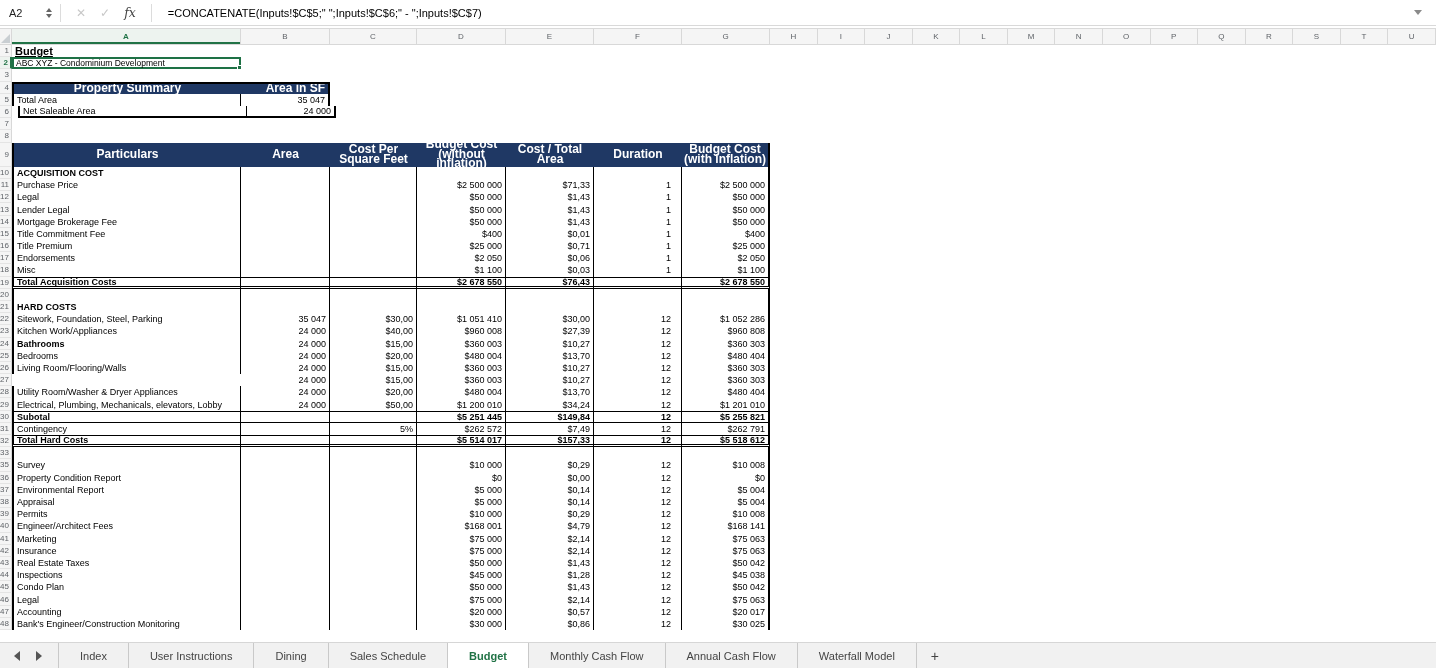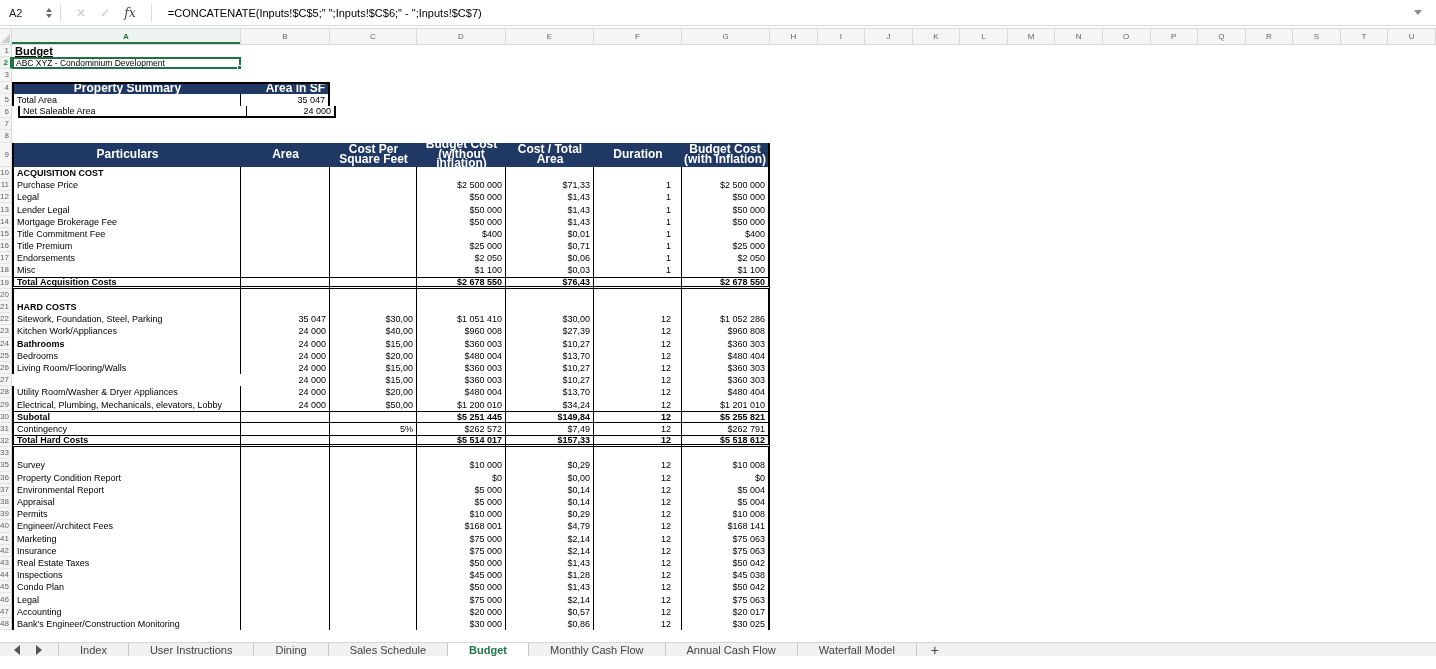--- a/index.html
+++ b/index.html
@@ -53,21 +53,21 @@
   .tR { border-right:2px solid #000; }
   .bt { border-top:1px solid #000; }
   .bb { border-bottom:1px solid #000; }
   .db { border-bottom:3px double #000; }
   .pt { border-top:2px solid #000; }
   .pb { border-bottom:2px solid #000; }
   .pl { border-left:2px solid #000; }
   .pr { border-right:2px solid #000; }
   .mv { border-right:1px solid #000; }
   
-  .tabbar { height:14px; background:#f1f1f1; border-top:1px solid #d6d6d6; display:flex; align-items:stretch; }
+  .tabbar { height:26px; background:#f1f1f1; border-top:1px solid #d6d6d6; display:flex; align-items:stretch; }
   .navarrows { display:flex; align-items:center; gap:16px; padding:0 16px 0 14px; }
   .arrL { width:0;height:0;border-top:5px solid transparent;border-bottom:5px solid transparent;border-right:6px solid #555; cursor:pointer; }
   .arrR { width:0;height:0;border-top:5px solid transparent;border-bottom:5px solid transparent;border-left:6px solid #555; cursor:pointer; }
   .tab { display:flex; align-items:center; padding:0 21px; font-size:11px; color:#444;
          border-right:1px solid #c9c9c9; cursor:pointer; }
   .tab:first-of-type { border-left:1px solid #c9c9c9; }
   .tab.active { background:#fff; color:#217346; font-weight:bold; }
   .addtab { display:flex; align-items:center; padding:0 14px; font-size:14px; color:#444; cursor:pointer; }
 </style>
 </head>

